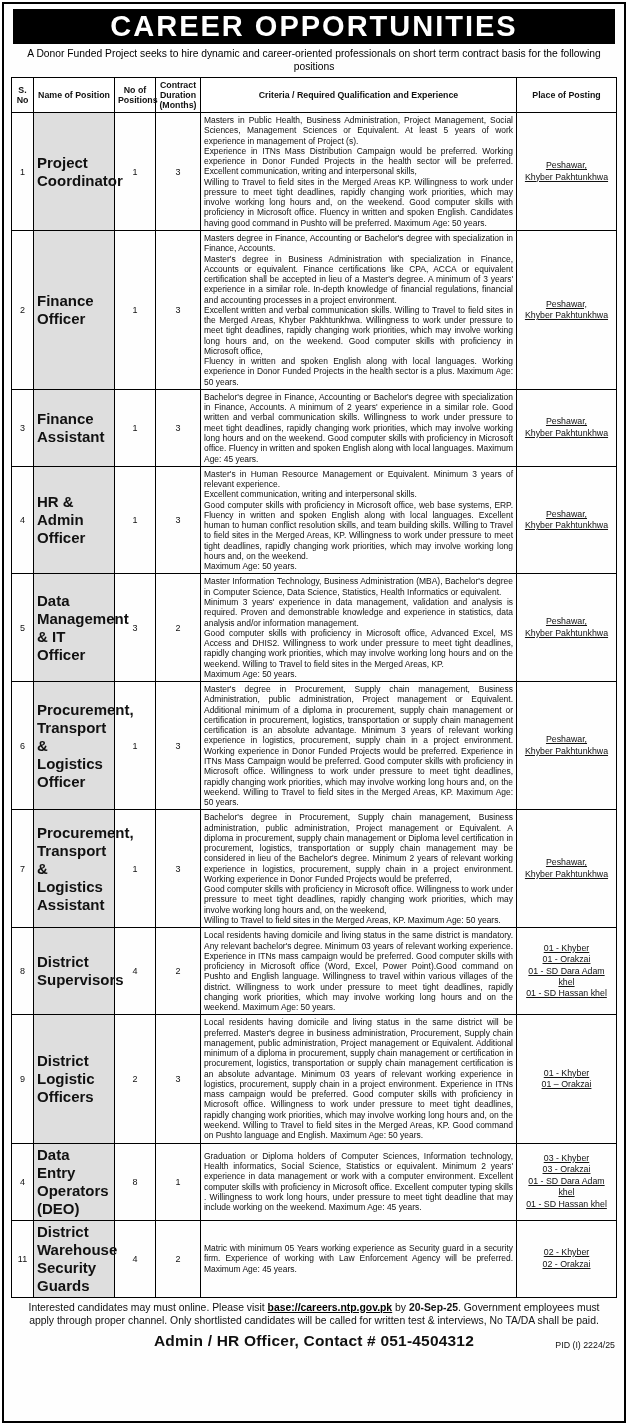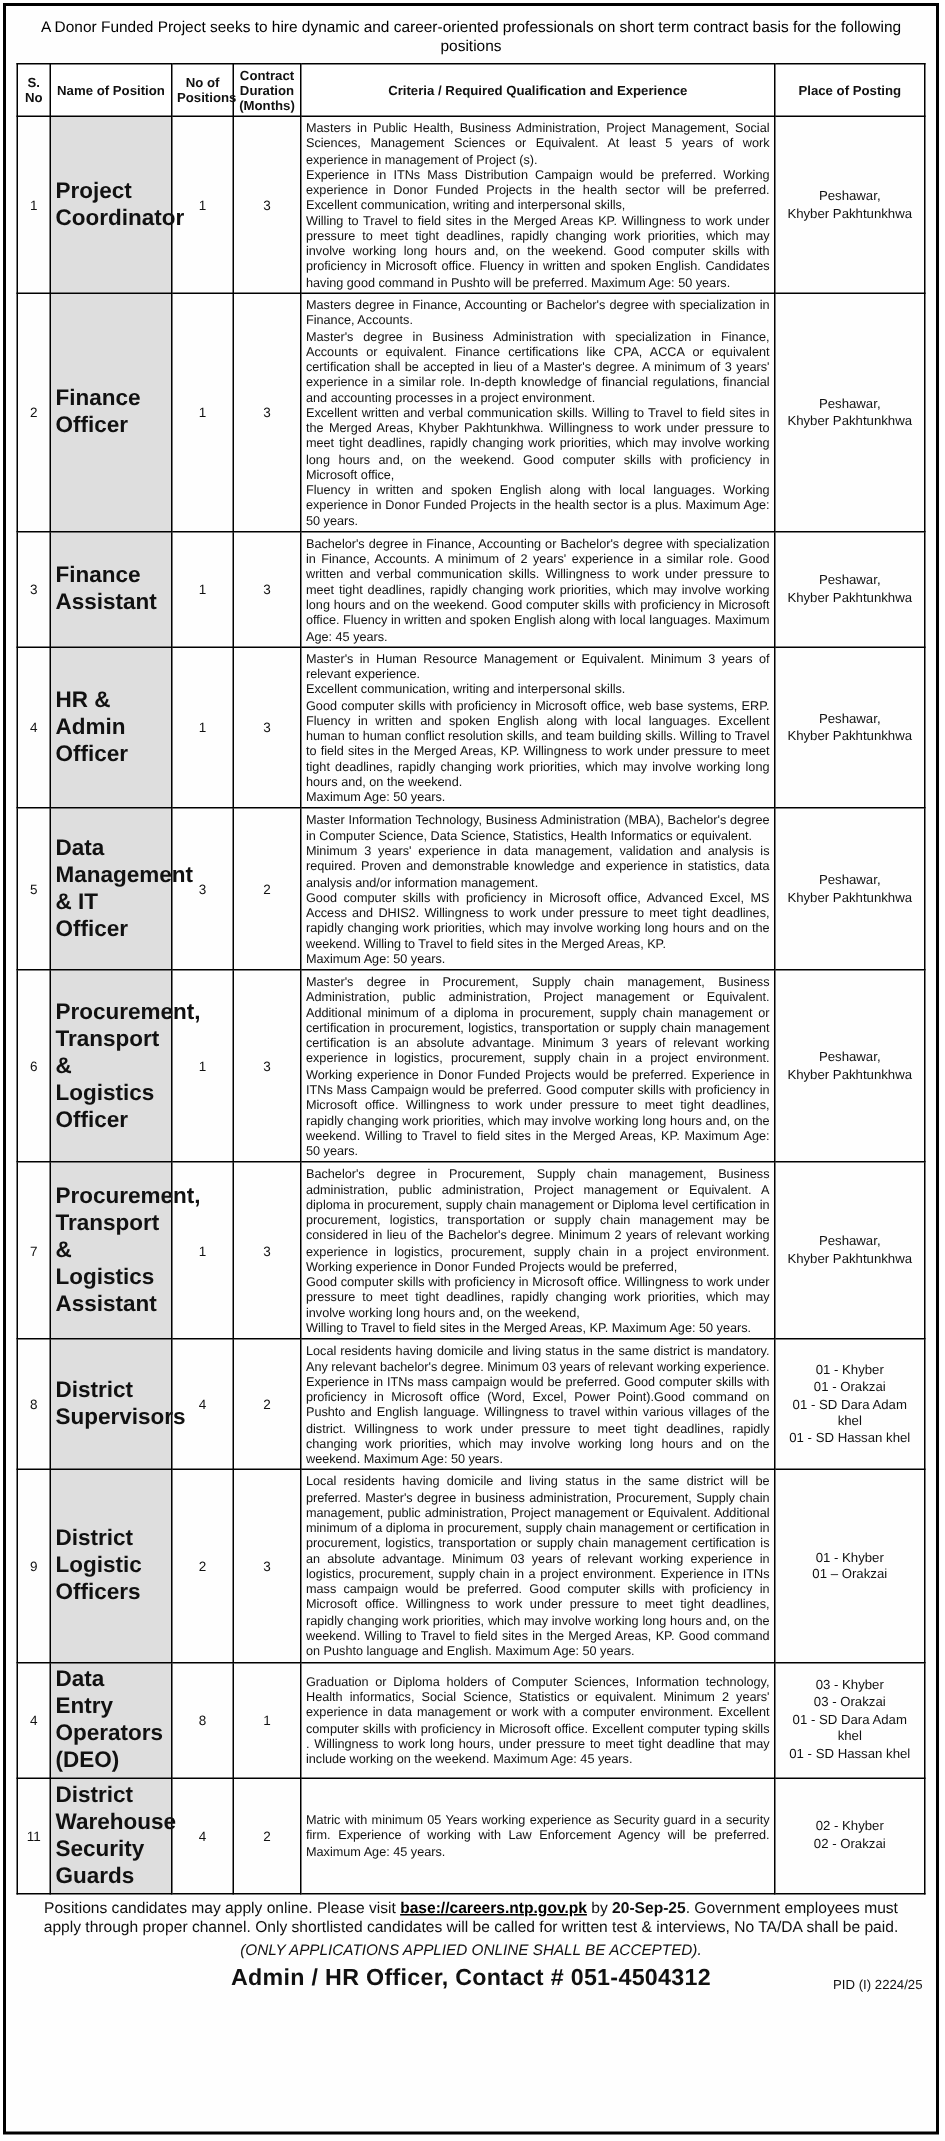--- a/index.html
+++ b/index.html
@@ -68,20 +68,21 @@
     text-align: justify;
     white-space: pre-line;
     vertical-align: top;
     padding: 2px 4px;
   }
   td.c-place {
     text-align: center;
     font-size: 8.8px;
     line-height: 1.3;
     white-space: pre-line;
+    text-decoration: underline;
   }
   .footer { margin-top: 3px; }
   .apply-line {
     text-align: center;
     font-size: 10.4px;
     line-height: 1.3;
     margin: 2px 8px 0 8px;
   }
   .apply-line .link { font-weight: bold; text-decoration: underline; color: #000; }
   .apply-line .deadline { font-weight: bold; }
@@ -107,20 +108,23 @@
     bottom: 0;
     font-size: 8.8px;
     font-weight: normal;
   }
 </style>
 </head>
 <body>
 
 <div class="ad-frame">
 
+  <div class="banner">
+    <span>CAREER OPPORTUNITIES</span>
+  </div>
 
   <div class="intro">A Donor Funded Project seeks to hire dynamic and career-oriented professionals on short term contract basis for the following positions</div>
 
   <table class="positions">
     <colgroup>
       <col style="width:22px">
       <col style="width:81px">
       <col style="width:41px">
       <col style="width:45px">
       <col>
@@ -265,22 +269,21 @@
       <td class="c-num">2</td>
       <td class="c-criteria">Matric with minimum 05 Years working experience as Security guard in a security firm. Experience of working with Law Enforcement Agency will be preferred. Maximum Age: 45 years.</td>
       <td class="c-place">02 - Khyber
 02 - Orakzai</td>
     </tr>
   </tbody>
   </table>
 
   <div class="footer">
     <div class="apply-line">
-      <span>Positions candidates may apply online. Please visit </span><span class="link">base://careers.ntp.gov.pk</span><span> by </span><span class="deadline">20-Sep-25</span><span>. Government employees must apply through proper channel. Only shortlisted candidates will be called for written test &amp; interviews, No TA/DA shall be paid.</span>
+      <span>Interested candidates may must online. Please visit </span><span class="link">base://careers.ntp.gov.pk</span><span> by </span><span class="deadline">20-Sep-25</span><span>. Government employees must apply through proper channel. Only shortlisted candidates will be called for written test &amp; interviews, No TA/DA shall be paid.</span>
     </div>
-    <div class="online-note">(ONLY APPLICATIONS APPLIED ONLINE SHALL BE ACCEPTED).</div>
     <div class="contact-row">
       <span class="contact">Admin / HR Officer, Contact # 051-4504312</span>
       <span class="pid">PID (I) 2224/25</span>
     </div>
   </div>
 
 </div>
 
 </body></html>

